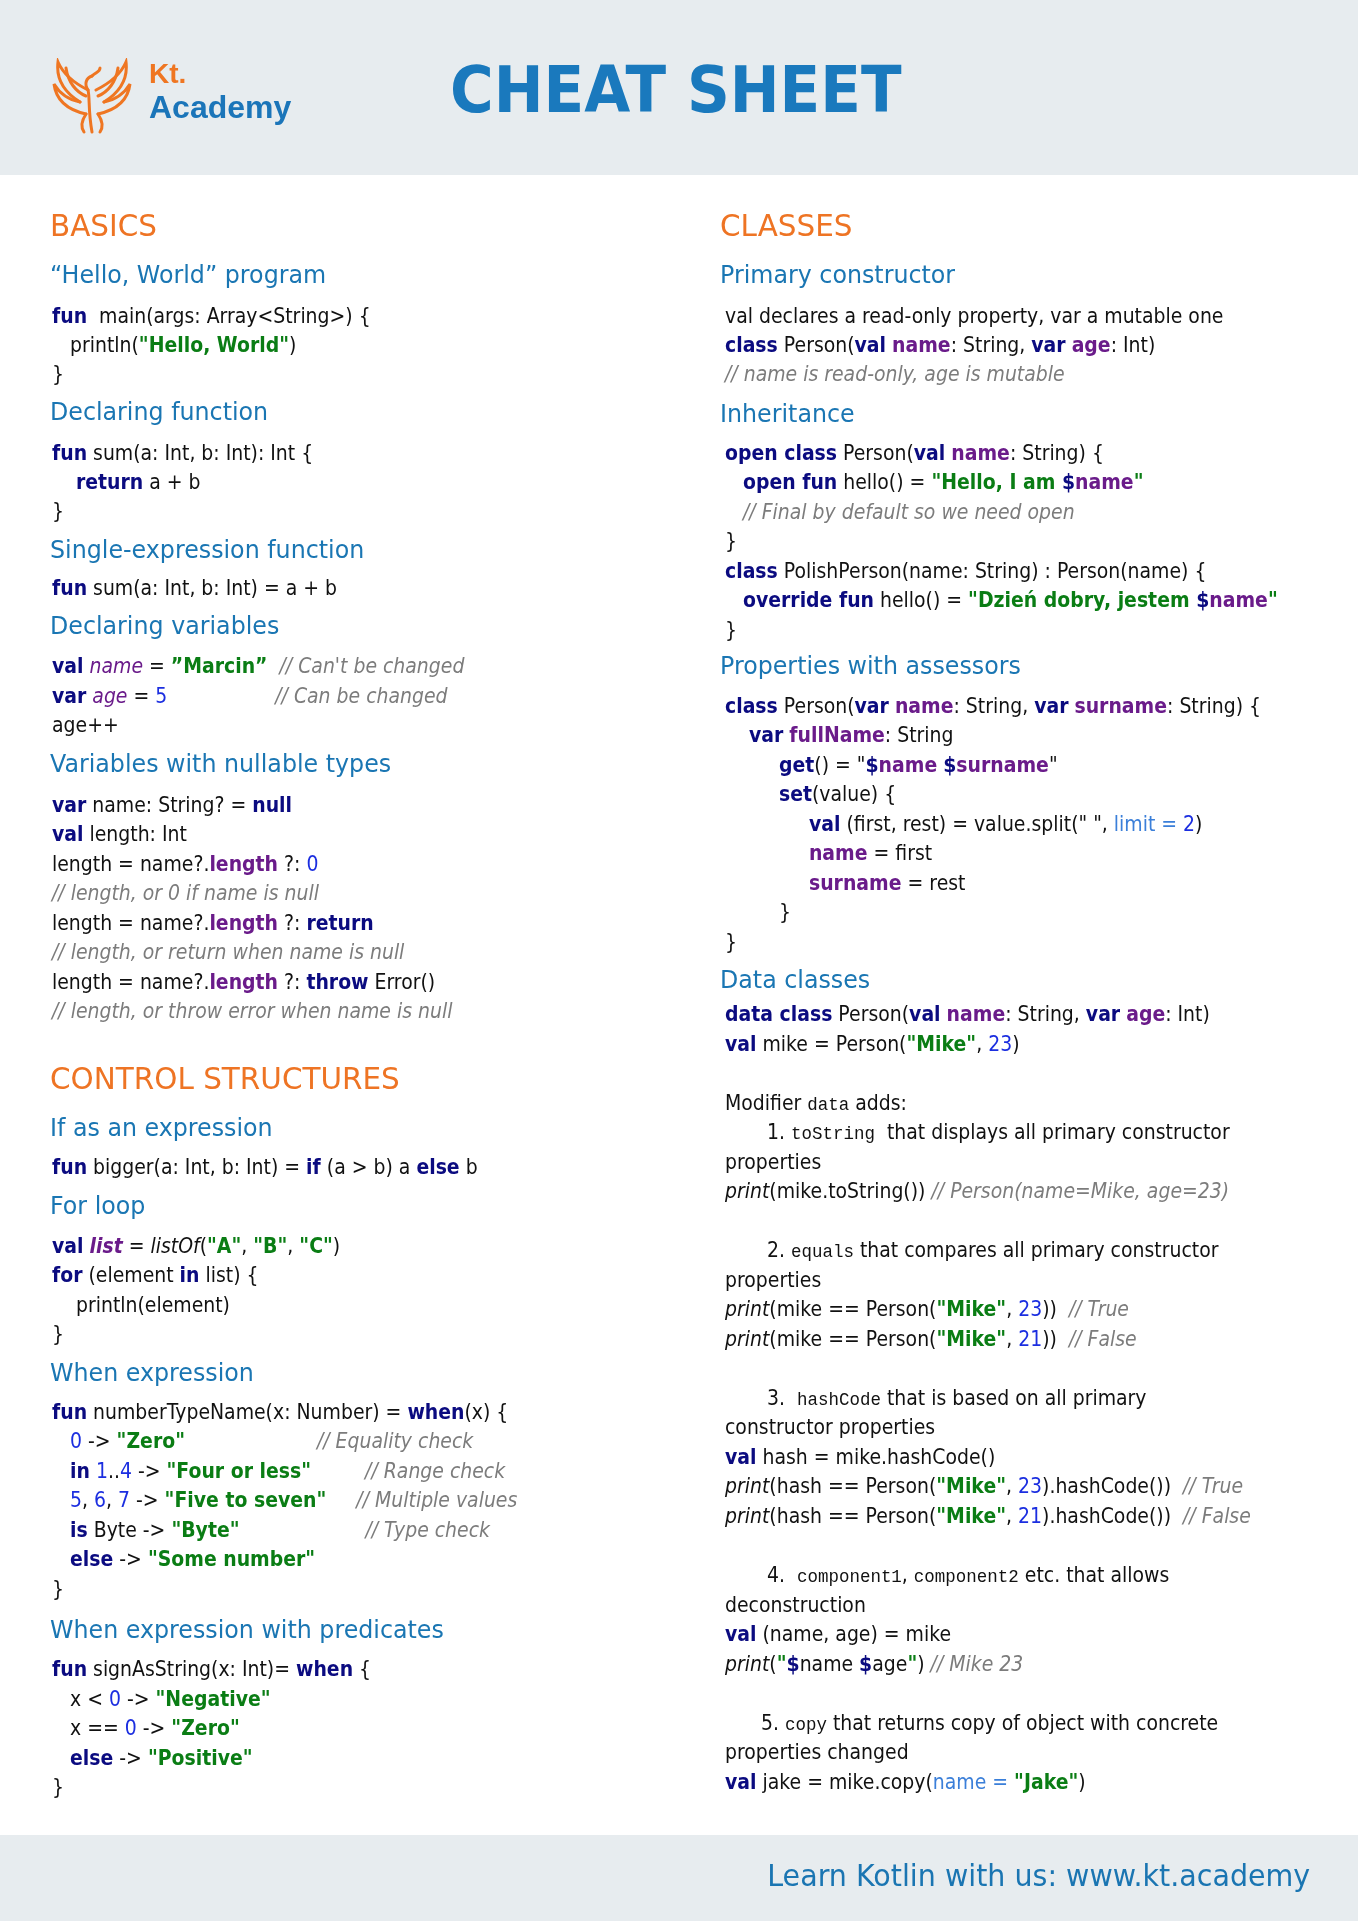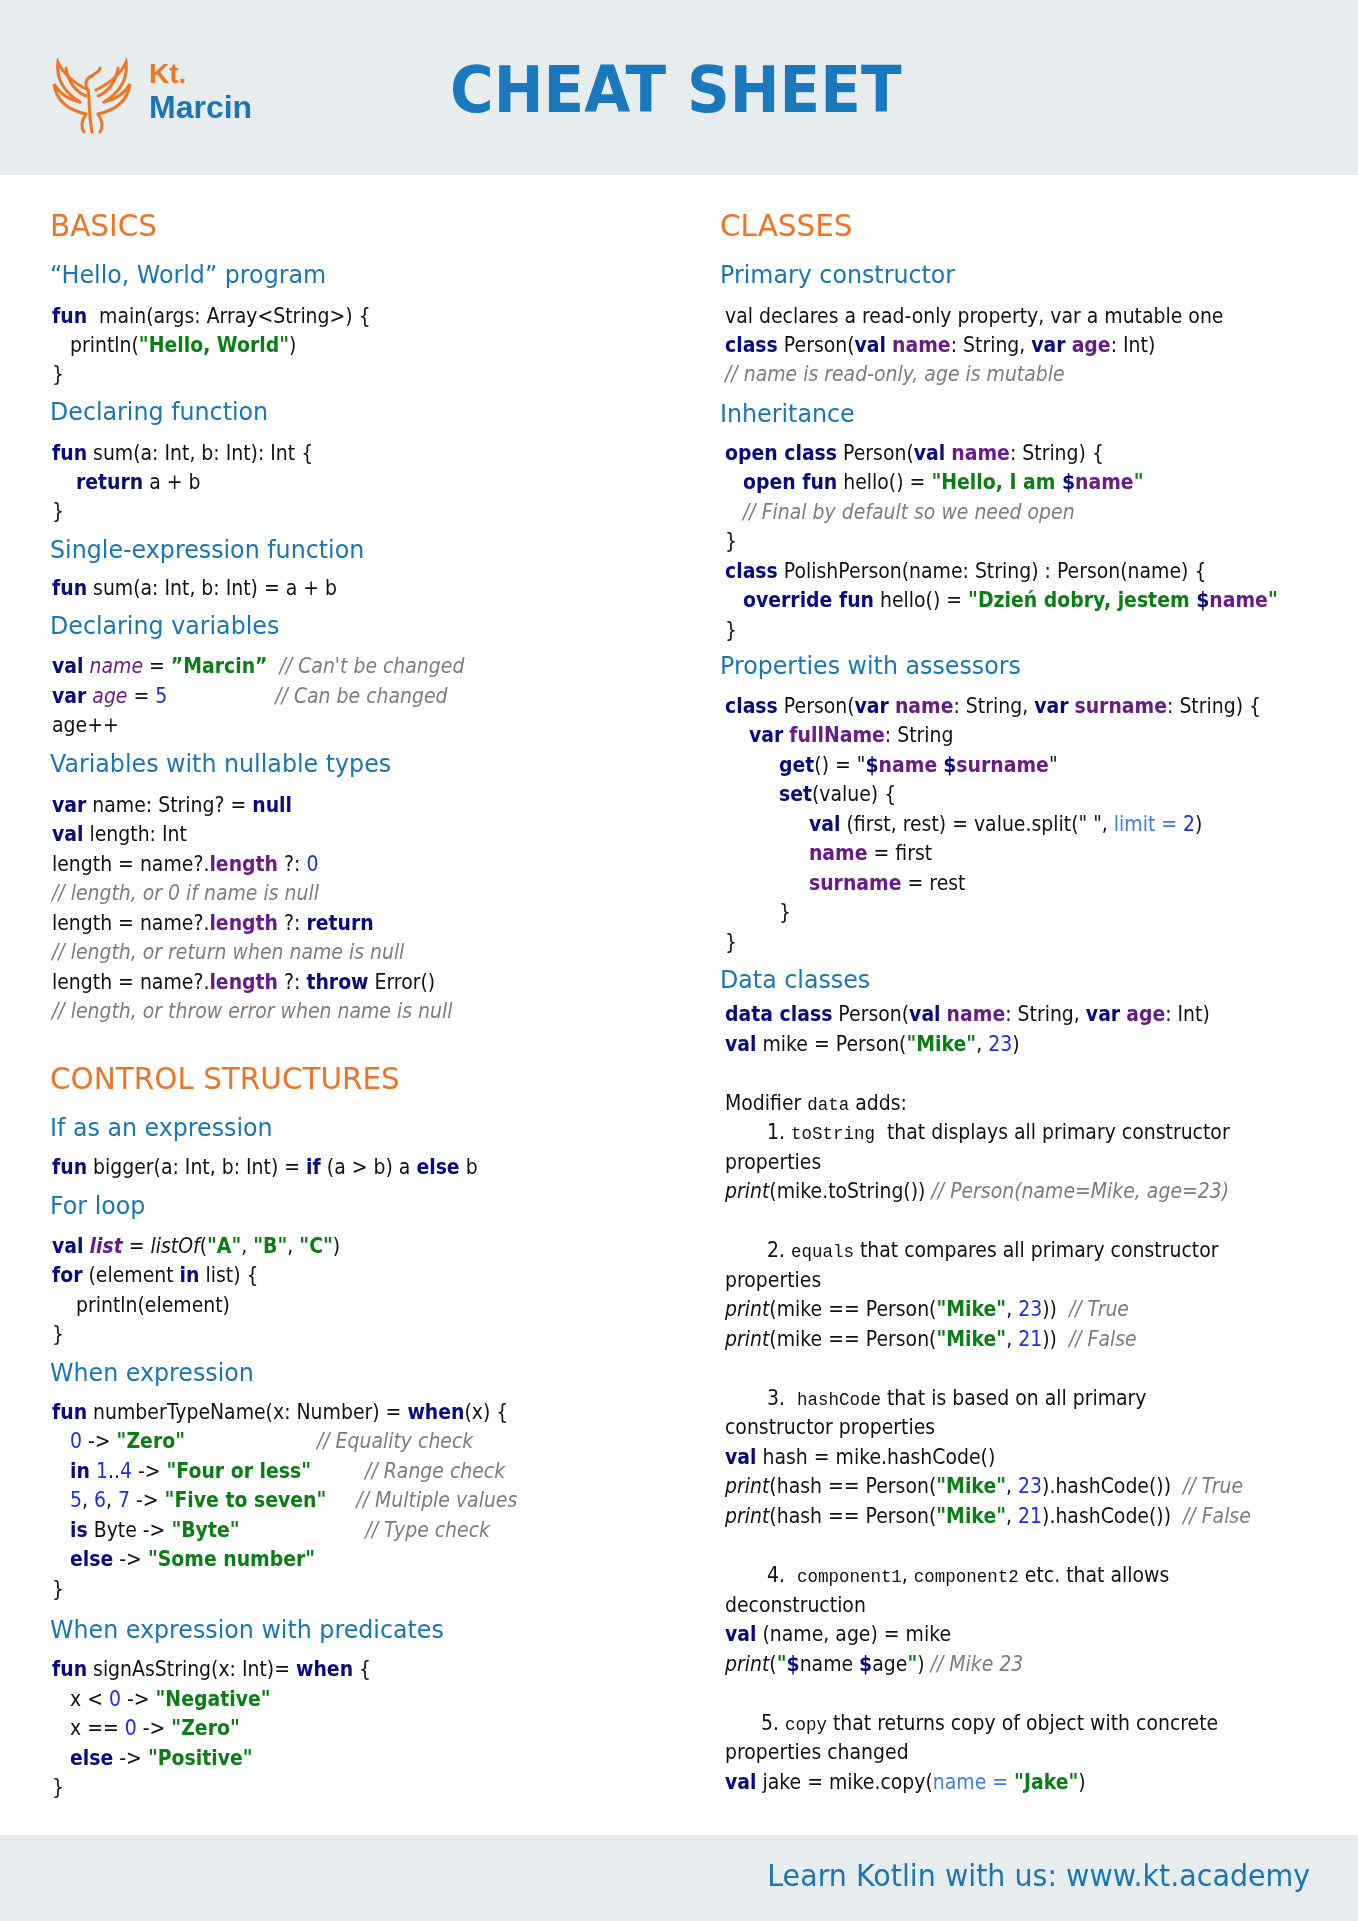--- a/index.html
+++ b/index.html
@@ -78,21 +78,21 @@
       <path d="M46 32 C58 26 70 18 76 4 C78 20 70 34 54 44"></path>
       <path d="M30 44 C20 42 10 36 4 26 C6 42 18 52 36 56"></path>
       <path d="M54 44 C64 42 74 36 80 26 C78 42 66 52 48 56"></path>
       <path d="M16 10 C18 24 26 34 36 38"></path>
       <path d="M68 10 C66 24 58 34 48 38"></path>
       <path d="M36 56 C32 62 30 68 34 74"></path>
       <path d="M48 56 C52 62 54 68 50 74"></path>
     </g>
   </svg>
   <div class="logo-kt">Kt.</div>
-  <div class="logo-academy">Marcin</div>
+  <div class="logo-academy">Academy</div>
   <div class="title">CHEAT SHEET</div>
 </div>
 
 <div id="content">
     <div class="h-section" style="left: 50px; top: 205px;">BASICS</div>
     <div class="h-sub" style="left: 50px; top: 259px;">“Hello, World” program</div>
     <div class="h-sub" style="left: 50px; top: 396px;">Declaring function</div>
     <div class="h-sub" style="left: 50px; top: 534px;">Single-expression function</div>
     <div class="h-sub" style="left: 50px; top: 610px;">Declaring variables</div>
     <div class="h-sub" style="left: 50px; top: 748px;">Variables with nullable types</div>

